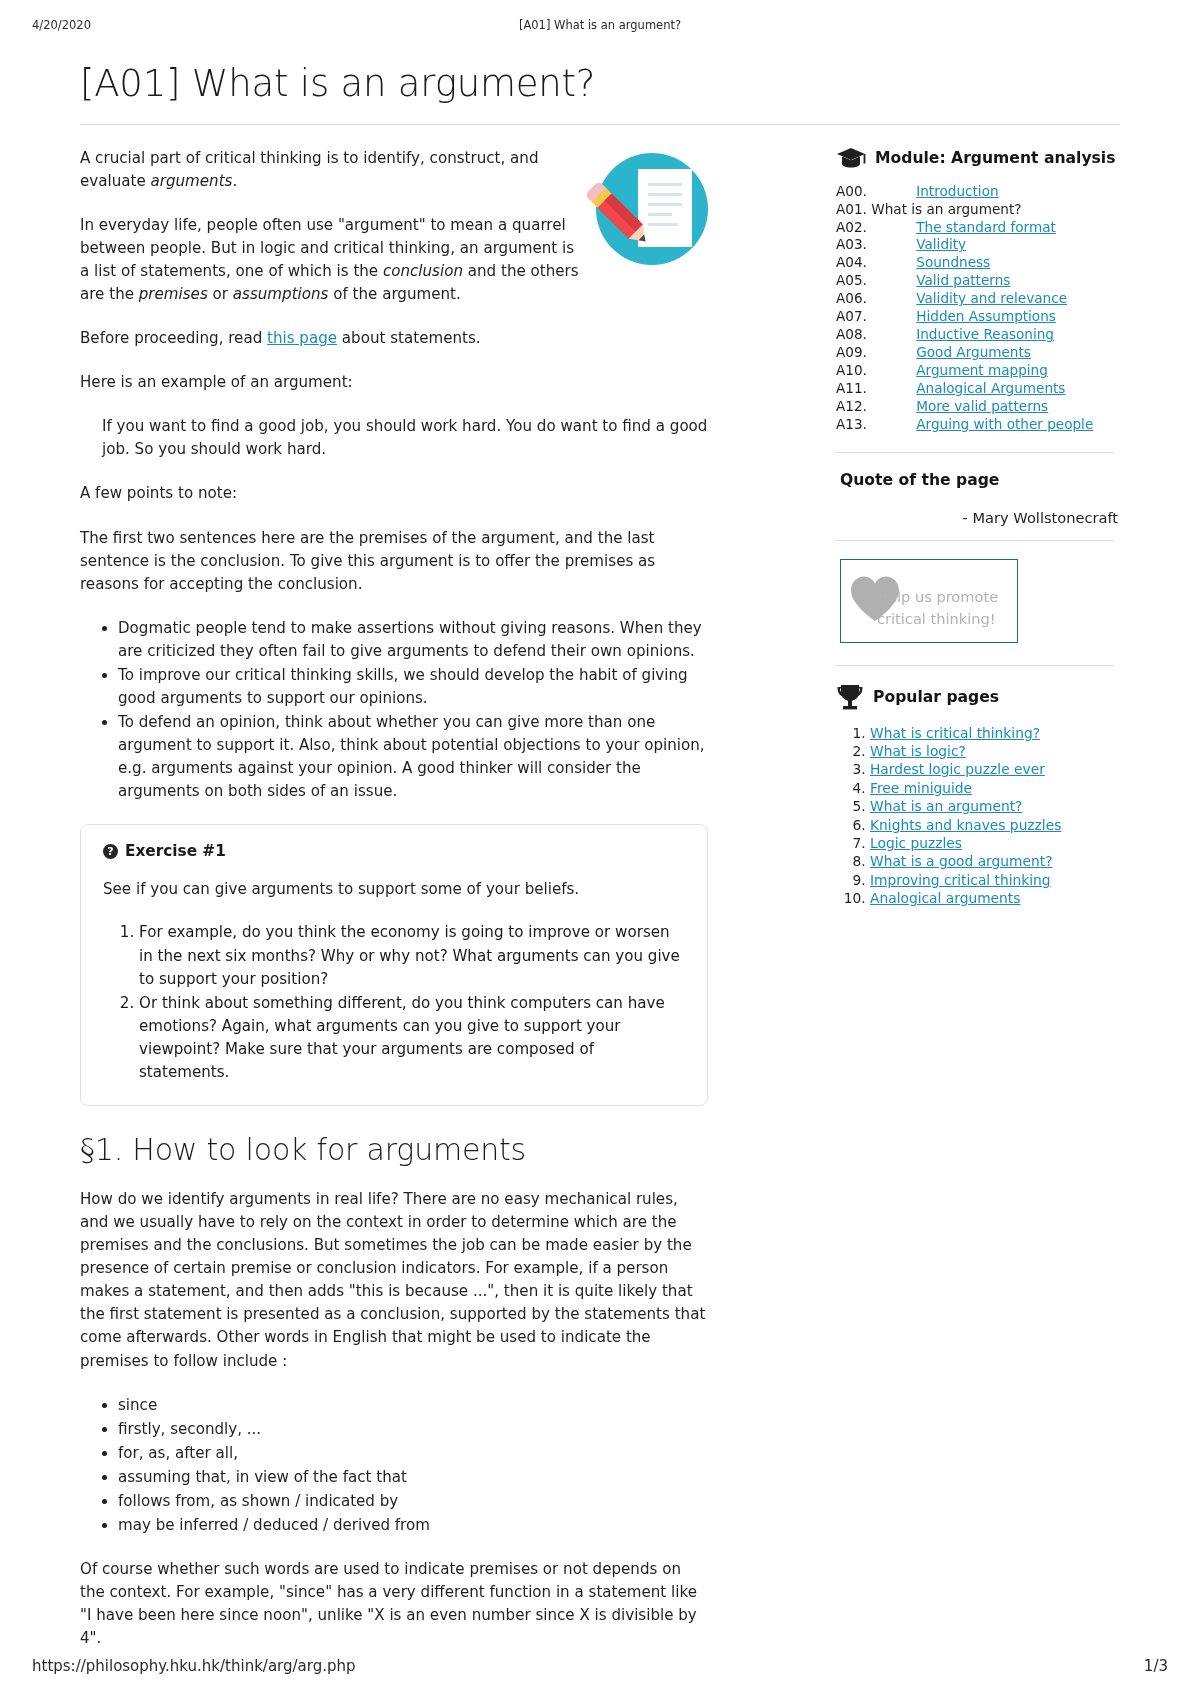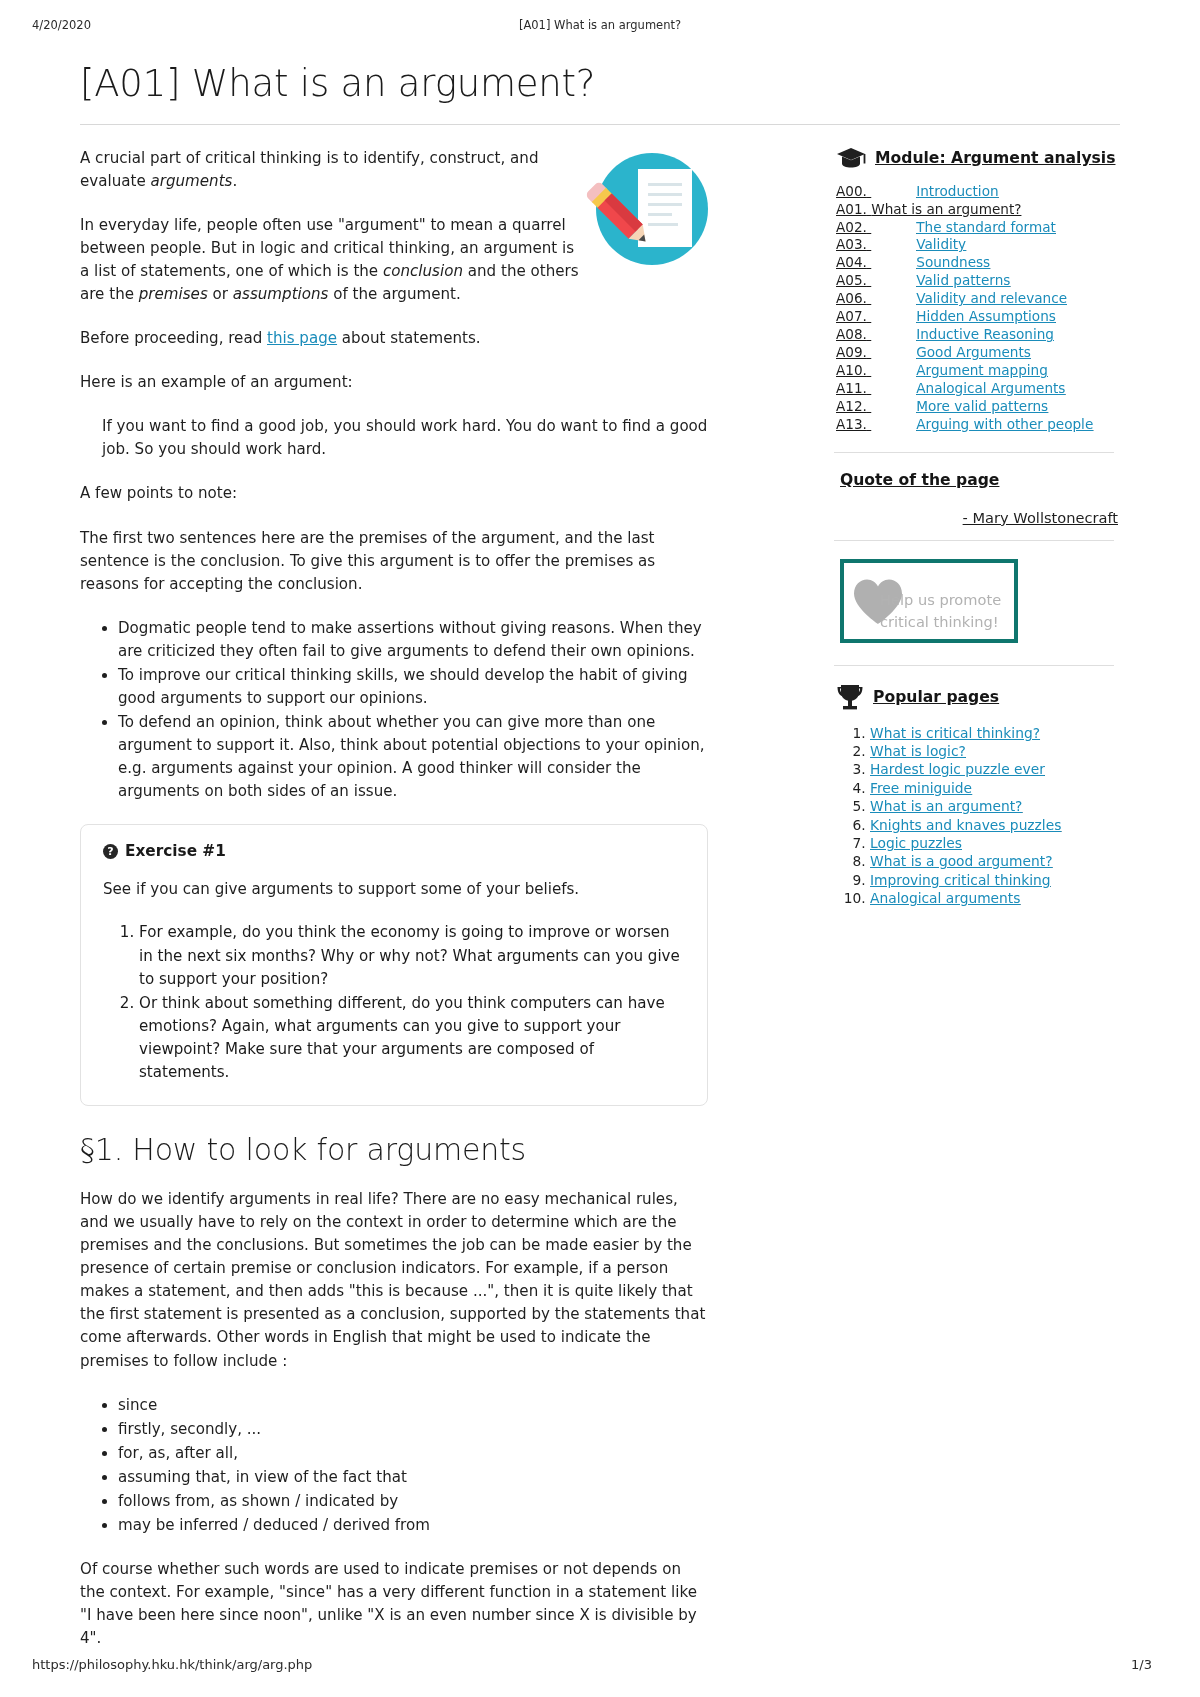--- a/index.html
+++ b/index.html
@@ -20,23 +20,23 @@
     top: 18px; left: 0; right: 0;
     height: 16px;
     font-size: 11.5px;
     color: #2b2b2b;
   }
   .print-header .ph-date { position: absolute; left: 32px; top: 0; }
   .print-header .ph-title { position: absolute; left: 0; right: 0; text-align: center; top: 0; }
 
   .print-footer {
     position: absolute;
-    bottom: 24px; left: 0; right: 16px;
+    bottom: 24px; left: 0; right: 0;
     height: 16px;
-    font-size: 13px;
+    font-size: 15px;
     color: #2b2b2b;
   }
   .print-footer .pf-url { position: absolute; left: 32px; top: 0; }
   .print-footer .pf-page { position: absolute; right: 32px; top: 0; }
 
   
   .page-shell {
     position: absolute;
     left: 0; top: 48px;
     width: 1200px;
@@ -63,21 +63,20 @@
     margin-top: 22px;
   }
   .col-main {
     width: 628px;
     float: left;
   }
   .col-side {
     width: 300px;
     float: right;
     padding-left: 8px;
-    text-decoration: underline;
   }
   .cols:after { content: ""; display: block; clear: both; }
 
   
   .col-main p {
     font-size: 15.1px;
     line-height: 1.53;
     margin: 0 0 21px 0;
     color: #1f1f1f;
   }
@@ -273,21 +272,21 @@
   }
   .quote-attr {
     font-size: 14.6px;
     color: #1f1f1f;
     text-align: right;
     padding-right: 2px;
     margin: 0 0 6px 0;
   }
 
   .promo-box {
-    border: 4px solid #0f766e;
+    border: 1px solid #0f766e;
     width: 178px;
     height: 84px;
     margin: 6px 0 0 12px;
     position: relative;
     overflow: hidden;
   }
   .promo-box .heart {
     position: absolute;
     left: 8px; top: 14px;
     width: 52px; height: 50px;

